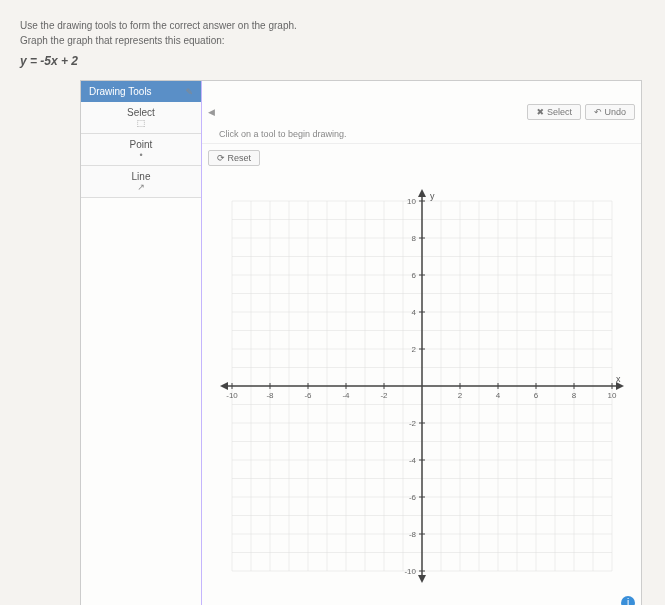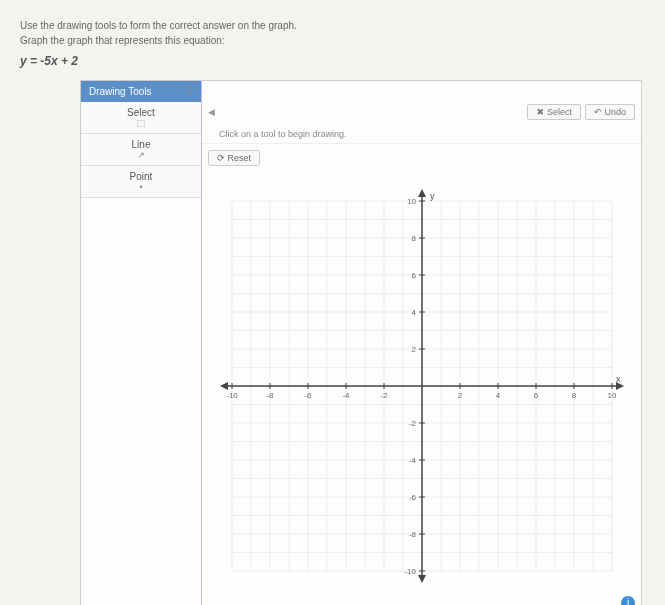--- a/index.html
+++ b/index.html
@@ -163,26 +163,26 @@
   <div class="tools-col">
     <div class="tools-header">
       <span>Drawing Tools</span>
       <span class="tool-icon">✎</span>
     </div>
     <div class="tool-row">
       <span>Select</span>
       <span class="tool-icon">⬚</span>
     </div>
     <div class="tool-row">
+      <span>Point</span>
+      <span class="tool-icon">•</span>
+    </div>
+    <div class="tool-row">
       <span>Line</span>
       <span class="tool-icon">↗</span>
-    </div>
-    <div class="tool-row">
-      <span>Point</span>
-      <span class="tool-icon">•</span>
     </div>
   </div>
 
   <div class="canvas-col">
     <div class="canvas-header">
       <span class="hint-arrow">◀</span>
       <span class="hint-text">Click on a tool to begin drawing.</span>
       <span class="header-btn">
         <span>✖</span>
         <span>Select</span>

